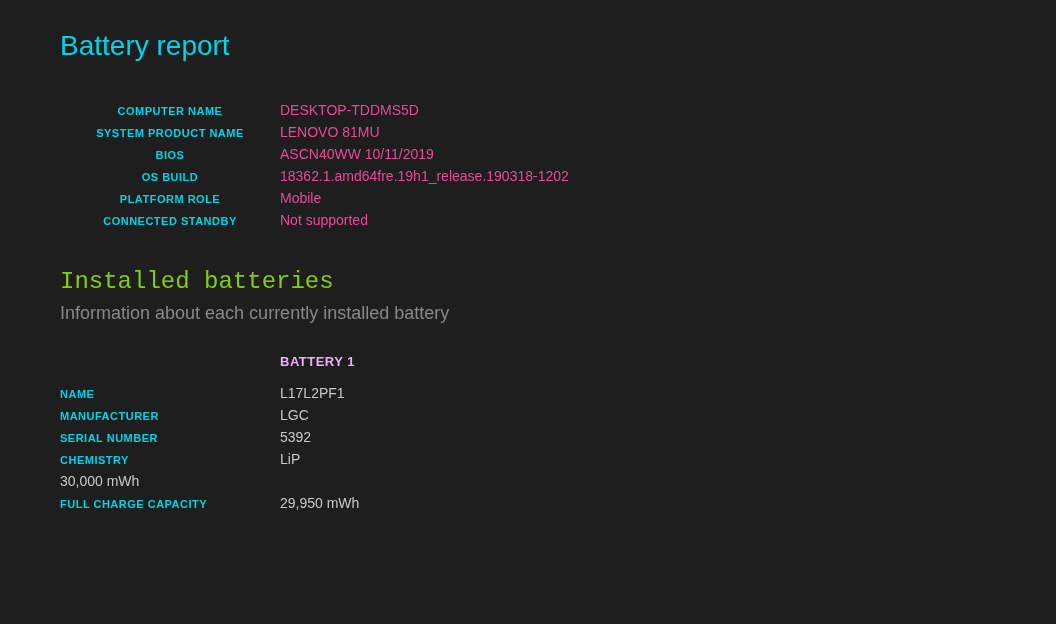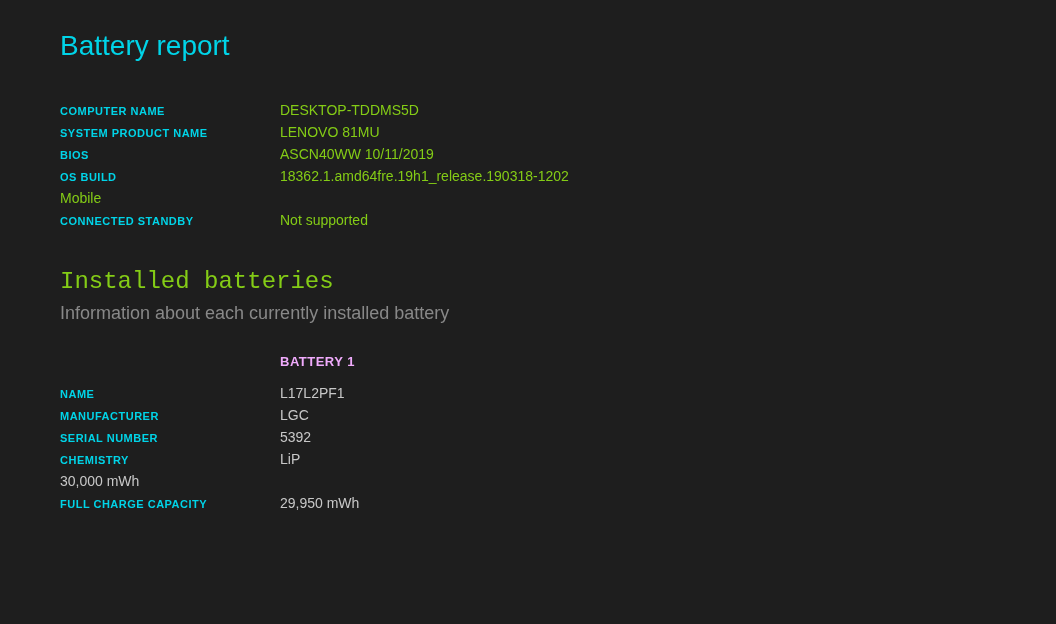--- a/index.html
+++ b/index.html
@@ -20,40 +20,41 @@
 
     .page-title {
       color: #00d4e8;
       font-size: 28px;
       font-weight: 300;
       margin-bottom: 40px;
     }
 
     .info-table {
       margin-bottom: 40px;
+      text-align: center;
     }
 
     .info-row {
       display: flex;
       margin-bottom: 6px;
       align-items: baseline;
     }
 
     .info-label {
       color: #00d4e8;
       font-size: 11px;
       font-weight: 600;
       letter-spacing: 0.5px;
       text-transform: uppercase;
       width: 220px;
       min-width: 220px;
     }
 
     .info-value {
-      color: #84cc16;
+      color: #ec4899;
       font-size: 14px;
     }
 
     .info-value.bold {
       font-weight: 700;
       color: #ffffff;
     }
 
     .section-title {
       color: #84cc16;
@@ -128,20 +129,21 @@
     </div>
     <div class="info-row">
       <span class="info-label">BIOS</span>
       <span class="info-value">ASCN40WW 10/11/2019</span>
     </div>
     <div class="info-row">
       <span class="info-label">OS BUILD</span>
       <span class="info-value">18362.1.amd64fre.19h1_release.190318-1202</span>
     </div>
     <div class="info-row">
+      <span class="info-label">PLATFORM ROLE</span>
       <span class="info-value">Mobile</span>
     </div>
     <div class="info-row">
       <span class="info-label">CONNECTED STANDBY</span>
       <span class="info-value">Not supported</span>
     </div>
   </div>
 
 <div>
   <h2 class="section-title">Installed batteries</h2>

